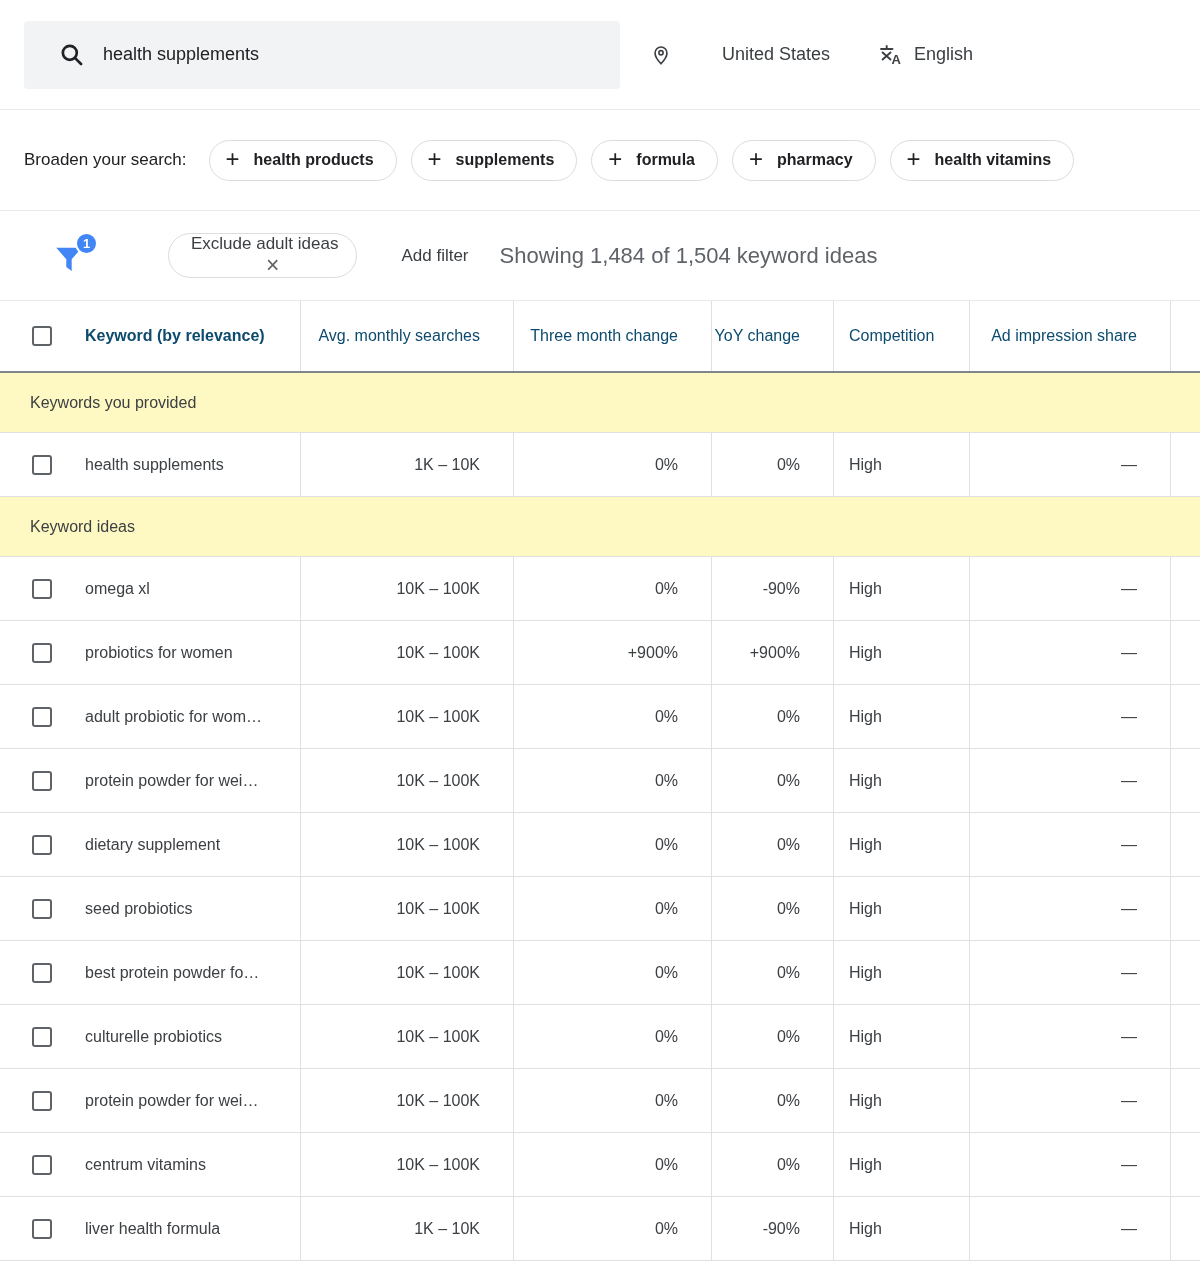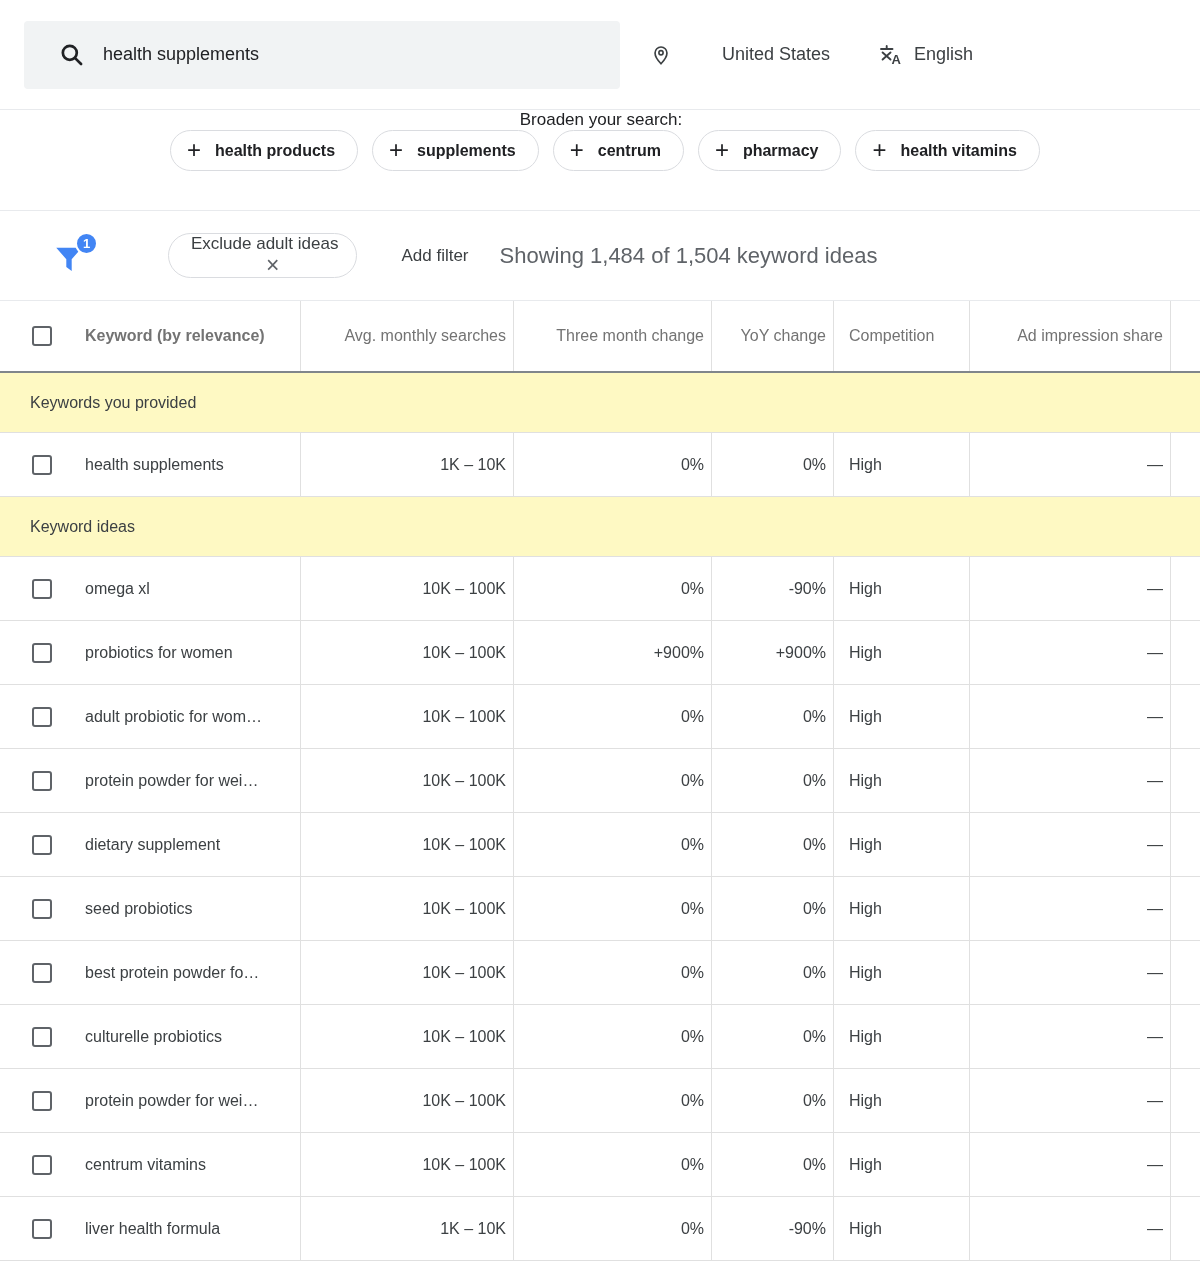--- a/index.html
+++ b/index.html
@@ -21,21 +21,21 @@
   }
   .searchbox svg { margin-left:34px; flex:none; }
   .search-text { margin-left:18px; font-size:18px; color:#202124; }
   .top-item { display:flex; align-items:center; font-size:18px; color:#3c4043; cursor:pointer; }
   .loc { margin-left:30px;gap:40px; }
   .lang { margin-left:48px; }
   .top-item svg { margin-right:10px; flex:none; }
   
   .broaden {
     height:101px; display:flex; align-items:center;
-    border-bottom:1px solid #e8eaed; padding-left:24px;flex-direction:column;
+    border-bottom:1px solid #e8eaed; padding-left:24px;
   }
   .broaden-label { font-size:17px; color:#202124; margin-right:22px; }
   .chip {
     display:flex; align-items:center; height:41px;
     border:1px solid #dadce0; border-radius:21px;
     padding:0 22px 0 16px; margin-right:14px;
     font-size:16px; font-weight:700; color:#202124; cursor:pointer;
     background:#fff; white-space:nowrap;
   }
   .chip .plus {
@@ -67,24 +67,24 @@
   
   .t-row {
     display:grid;
     grid-template-columns:301px 213px 198px 122px 136px 201px 29px;
     align-items:stretch;
   }
   .cell { display:flex; align-items:center; border-right:1px solid #e0e0e0; overflow:hidden; }
   .c-spacer { border-right:none; }
   .c-kw { padding-left:32px; }
   .kw-label { margin-left:33px; font-size:16px; white-space:nowrap; }
-  .c-num { justify-content:flex-end; padding-right:7px; font-size:16px; white-space:nowrap; }
+  .c-num { justify-content:flex-end; padding-right:33px; font-size:16px; white-space:nowrap; }
   .c-comp { justify-content:flex-start; padding-left:15px; font-size:16px; white-space:nowrap; }
   .t-header { height:73px; border-top:1px solid #e8eaed; border-bottom:2px solid #80868b; }
-  .t-header .cell { font-size:16px; color:#737373; }
+  .t-header .cell { font-size:16px; color:#0c4a6e; }
   .t-header .kw-label { font-weight:700; }
   .section-row {
     height:60px; display:flex; align-items:center;
     background:#fef9c3; border-bottom:1px solid #e0e0e0;
     padding-left:30px; font-size:16px; color:#3c4043;
   }
   .data-row { height:64px; border-bottom:1px solid #e0e0e0; }
   .checkbox {
     width:20px; height:20px; flex:none;
     border:2px solid #5f6368; border-radius:3px; background:#fff; cursor:pointer;
@@ -126,21 +126,21 @@
       <div class="chip">
         <span class="plus">+</span>
         <span>health products</span>
       </div>
       <div class="chip">
         <span class="plus">+</span>
         <span>supplements</span>
       </div>
       <div class="chip">
         <span class="plus">+</span>
-        <span>centrum</span>
+        <span>formula</span>
       </div>
       <div class="chip">
         <span class="plus">+</span>
         <span>pharmacy</span>
       </div>
       <div class="chip">
         <span class="plus">+</span>
         <span>health vitamins</span>
       </div>
     </div>

